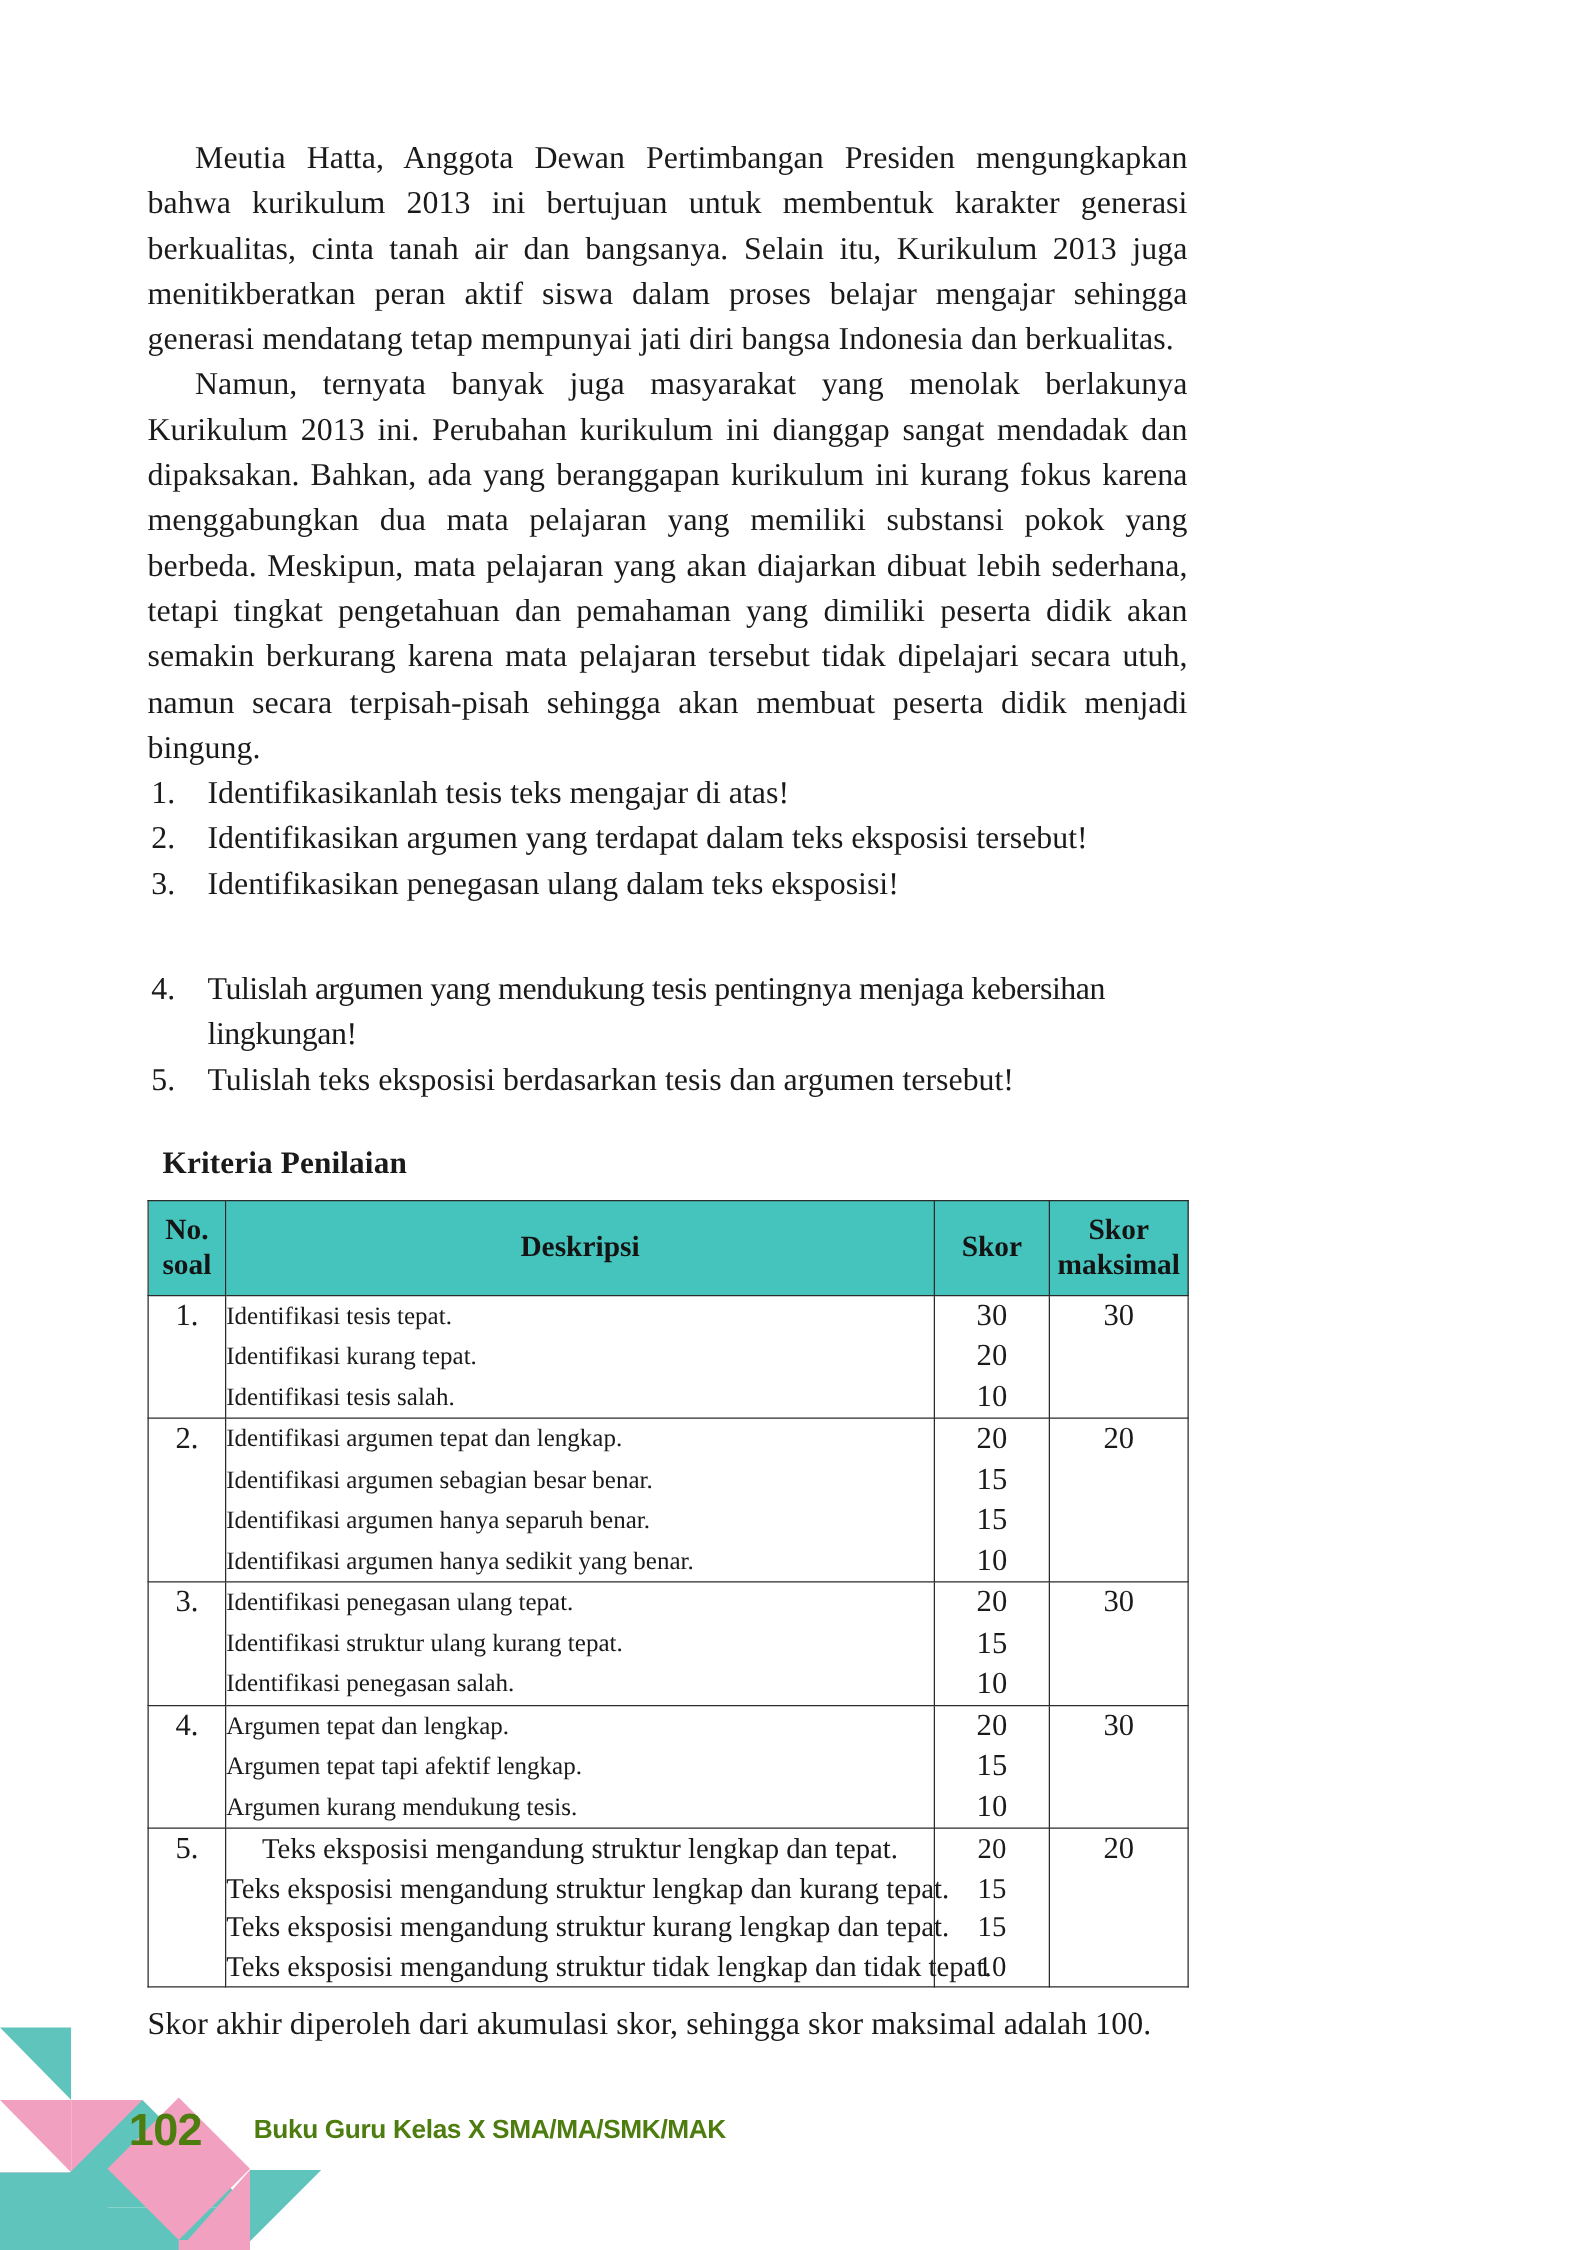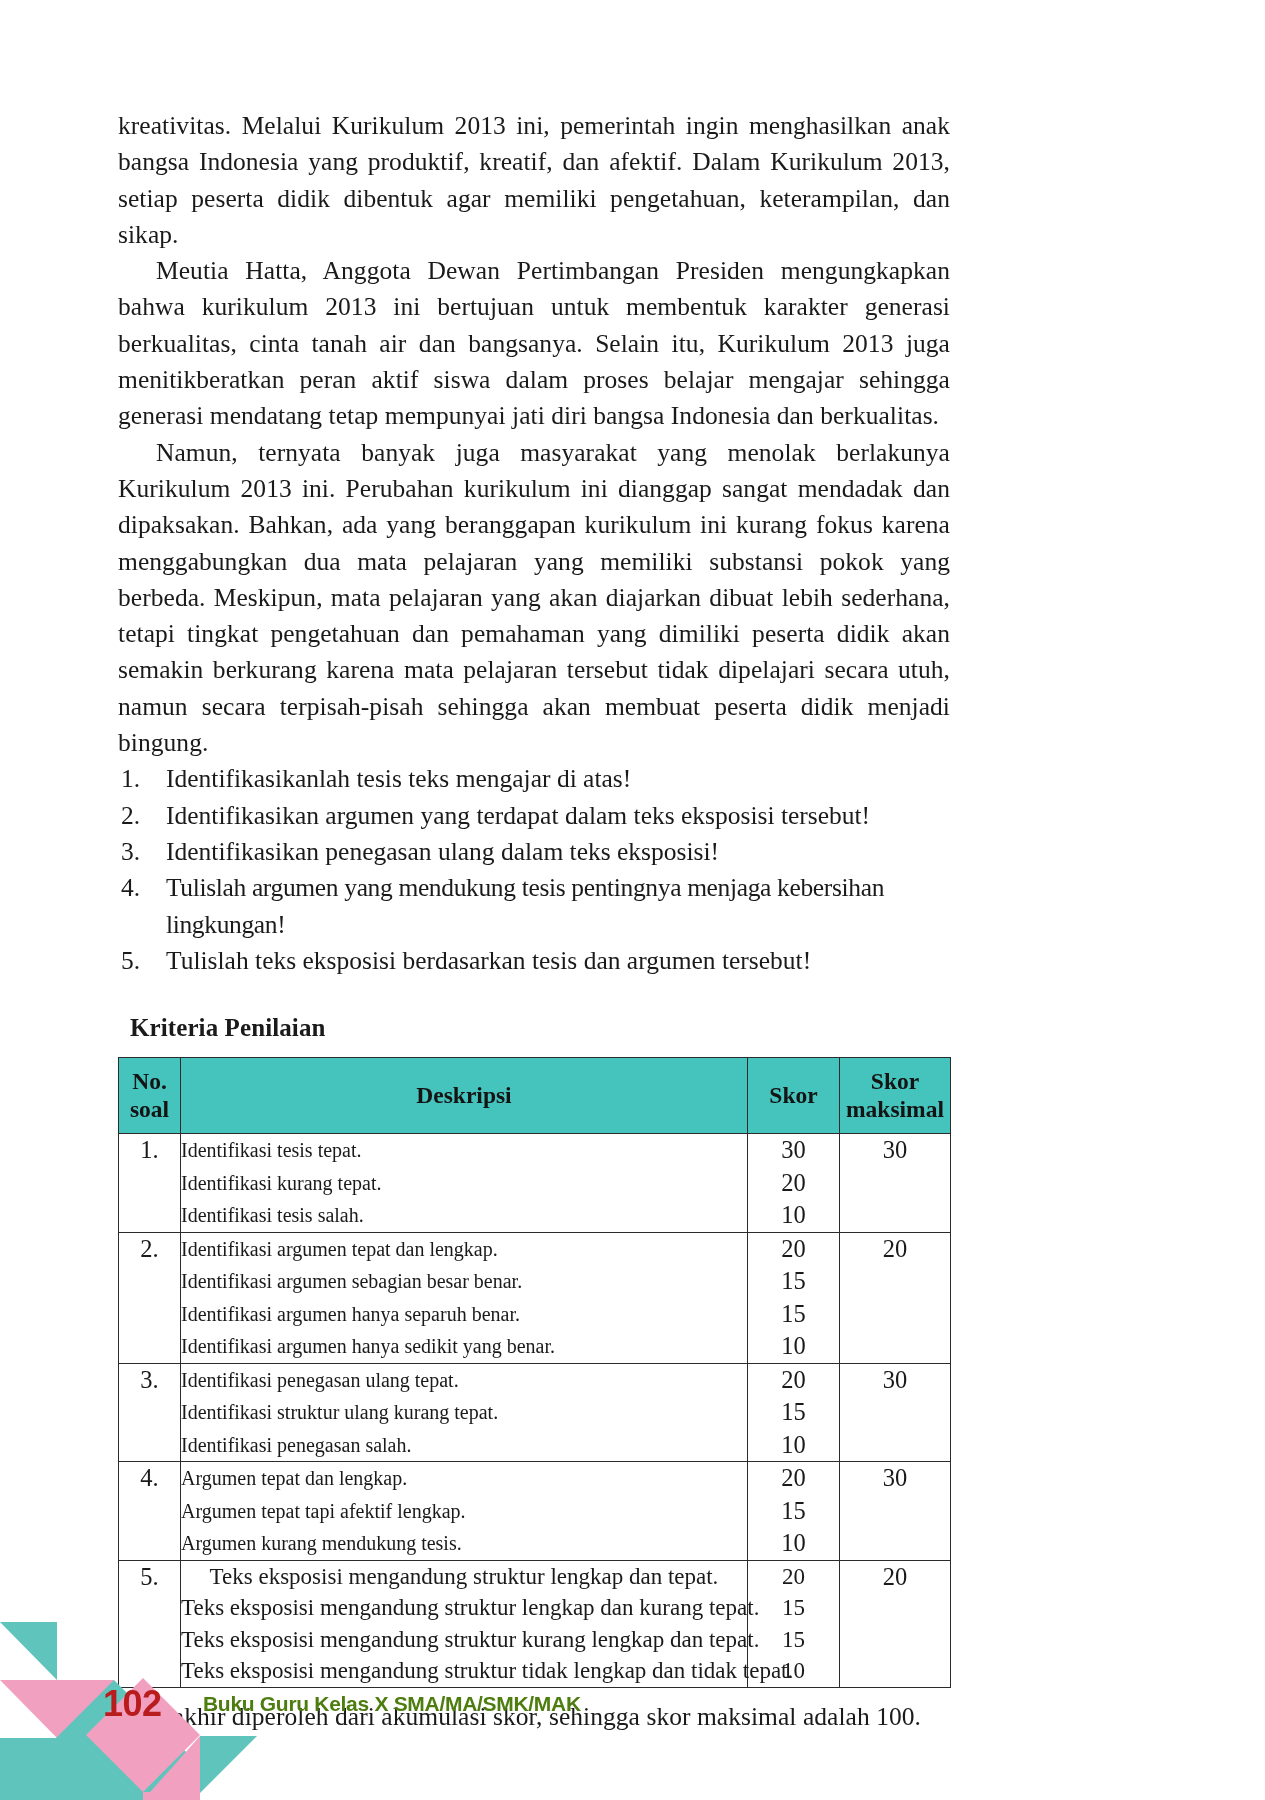--- a/index.html
+++ b/index.html
@@ -62,20 +62,21 @@
     left: 3px;
     top: 0;
     width: 34px;
     text-align: left;
   }
   .qtext {
     display: block;
   }
   .qtext.tight {
     letter-spacing: -0.35px;
+    margin-top: 48px;
   }
 
   
   .section-heading {
     font-size: 25px;
     font-weight: bold;
     margin: 12px;
     padding: 0;
     line-height: 30px;
     letter-spacing: 0.1px;
@@ -171,21 +172,21 @@
     height: 200px;
   }
   .page-number {
     position: absolute;
     left: 103px;
     bottom: 78px;
     font-family: "Liberation Sans", "DejaVu Sans", sans-serif;
     font-weight: bold;
     font-size: 36px;
     line-height: 36px;
-    color: #b91c1c;
+    color: #4d7c0f;
     letter-spacing: -0.5px;
   }
   .footer-title {
     position: absolute;
     left: 203px;
     bottom: 84px;
     font-family: "Liberation Sans", "DejaVu Sans", sans-serif;
     font-weight: bold;
     font-size: 21px;
     line-height: 24px;
@@ -194,21 +195,20 @@
     white-space: nowrap;
   }
 </style>
 </head>
 <body>
 
 <div class="page">
 
   <div class="content">
 
-    <p class="para">kreativitas. Melalui Kurikulum 2013 ini, pemerintah ingin menghasilkan anak bangsa Indonesia yang produktif, kreatif, dan afektif. Dalam Kurikulum 2013, setiap peserta didik dibentuk agar memiliki pengetahuan, keterampilan, dan sikap.</p>
     <p class="para indent">Meutia Hatta, Anggota Dewan Pertimbangan Presiden mengungkapkan bahwa kurikulum 2013 ini bertujuan untuk membentuk karakter generasi berkualitas, cinta tanah air dan bangsanya. Selain itu, Kurikulum 2013 juga menitikberatkan peran aktif siswa dalam proses belajar mengajar sehingga generasi mendatang tetap mempunyai jati diri bangsa Indonesia dan berkualitas.</p>
     <p class="para indent">Namun, ternyata banyak juga masyarakat yang menolak berlakunya Kurikulum 2013 ini. Perubahan kurikulum ini dianggap sangat mendadak dan dipaksakan. Bahkan, ada yang beranggapan kurikulum ini kurang fokus karena menggabungkan dua mata pelajaran yang memiliki substansi pokok yang berbeda. Meskipun, mata pelajaran yang akan diajarkan dibuat lebih sederhana, tetapi tingkat pengetahuan dan pemahaman yang dimiliki peserta didik akan semakin berkurang karena mata pelajaran tersebut tidak dipelajari secara utuh, namun secara terpisah-pisah sehingga akan membuat peserta didik menjadi bingung.</p>
 
     <ol class="qlist">
       <li class="qitem">
         <span class="qnum">1.</span>
         <span class="qtext">Identifikasikanlah tesis  teks mengajar di atas!</span>
       </li>
       <li class="qitem">
         <span class="qnum">2.</span>

